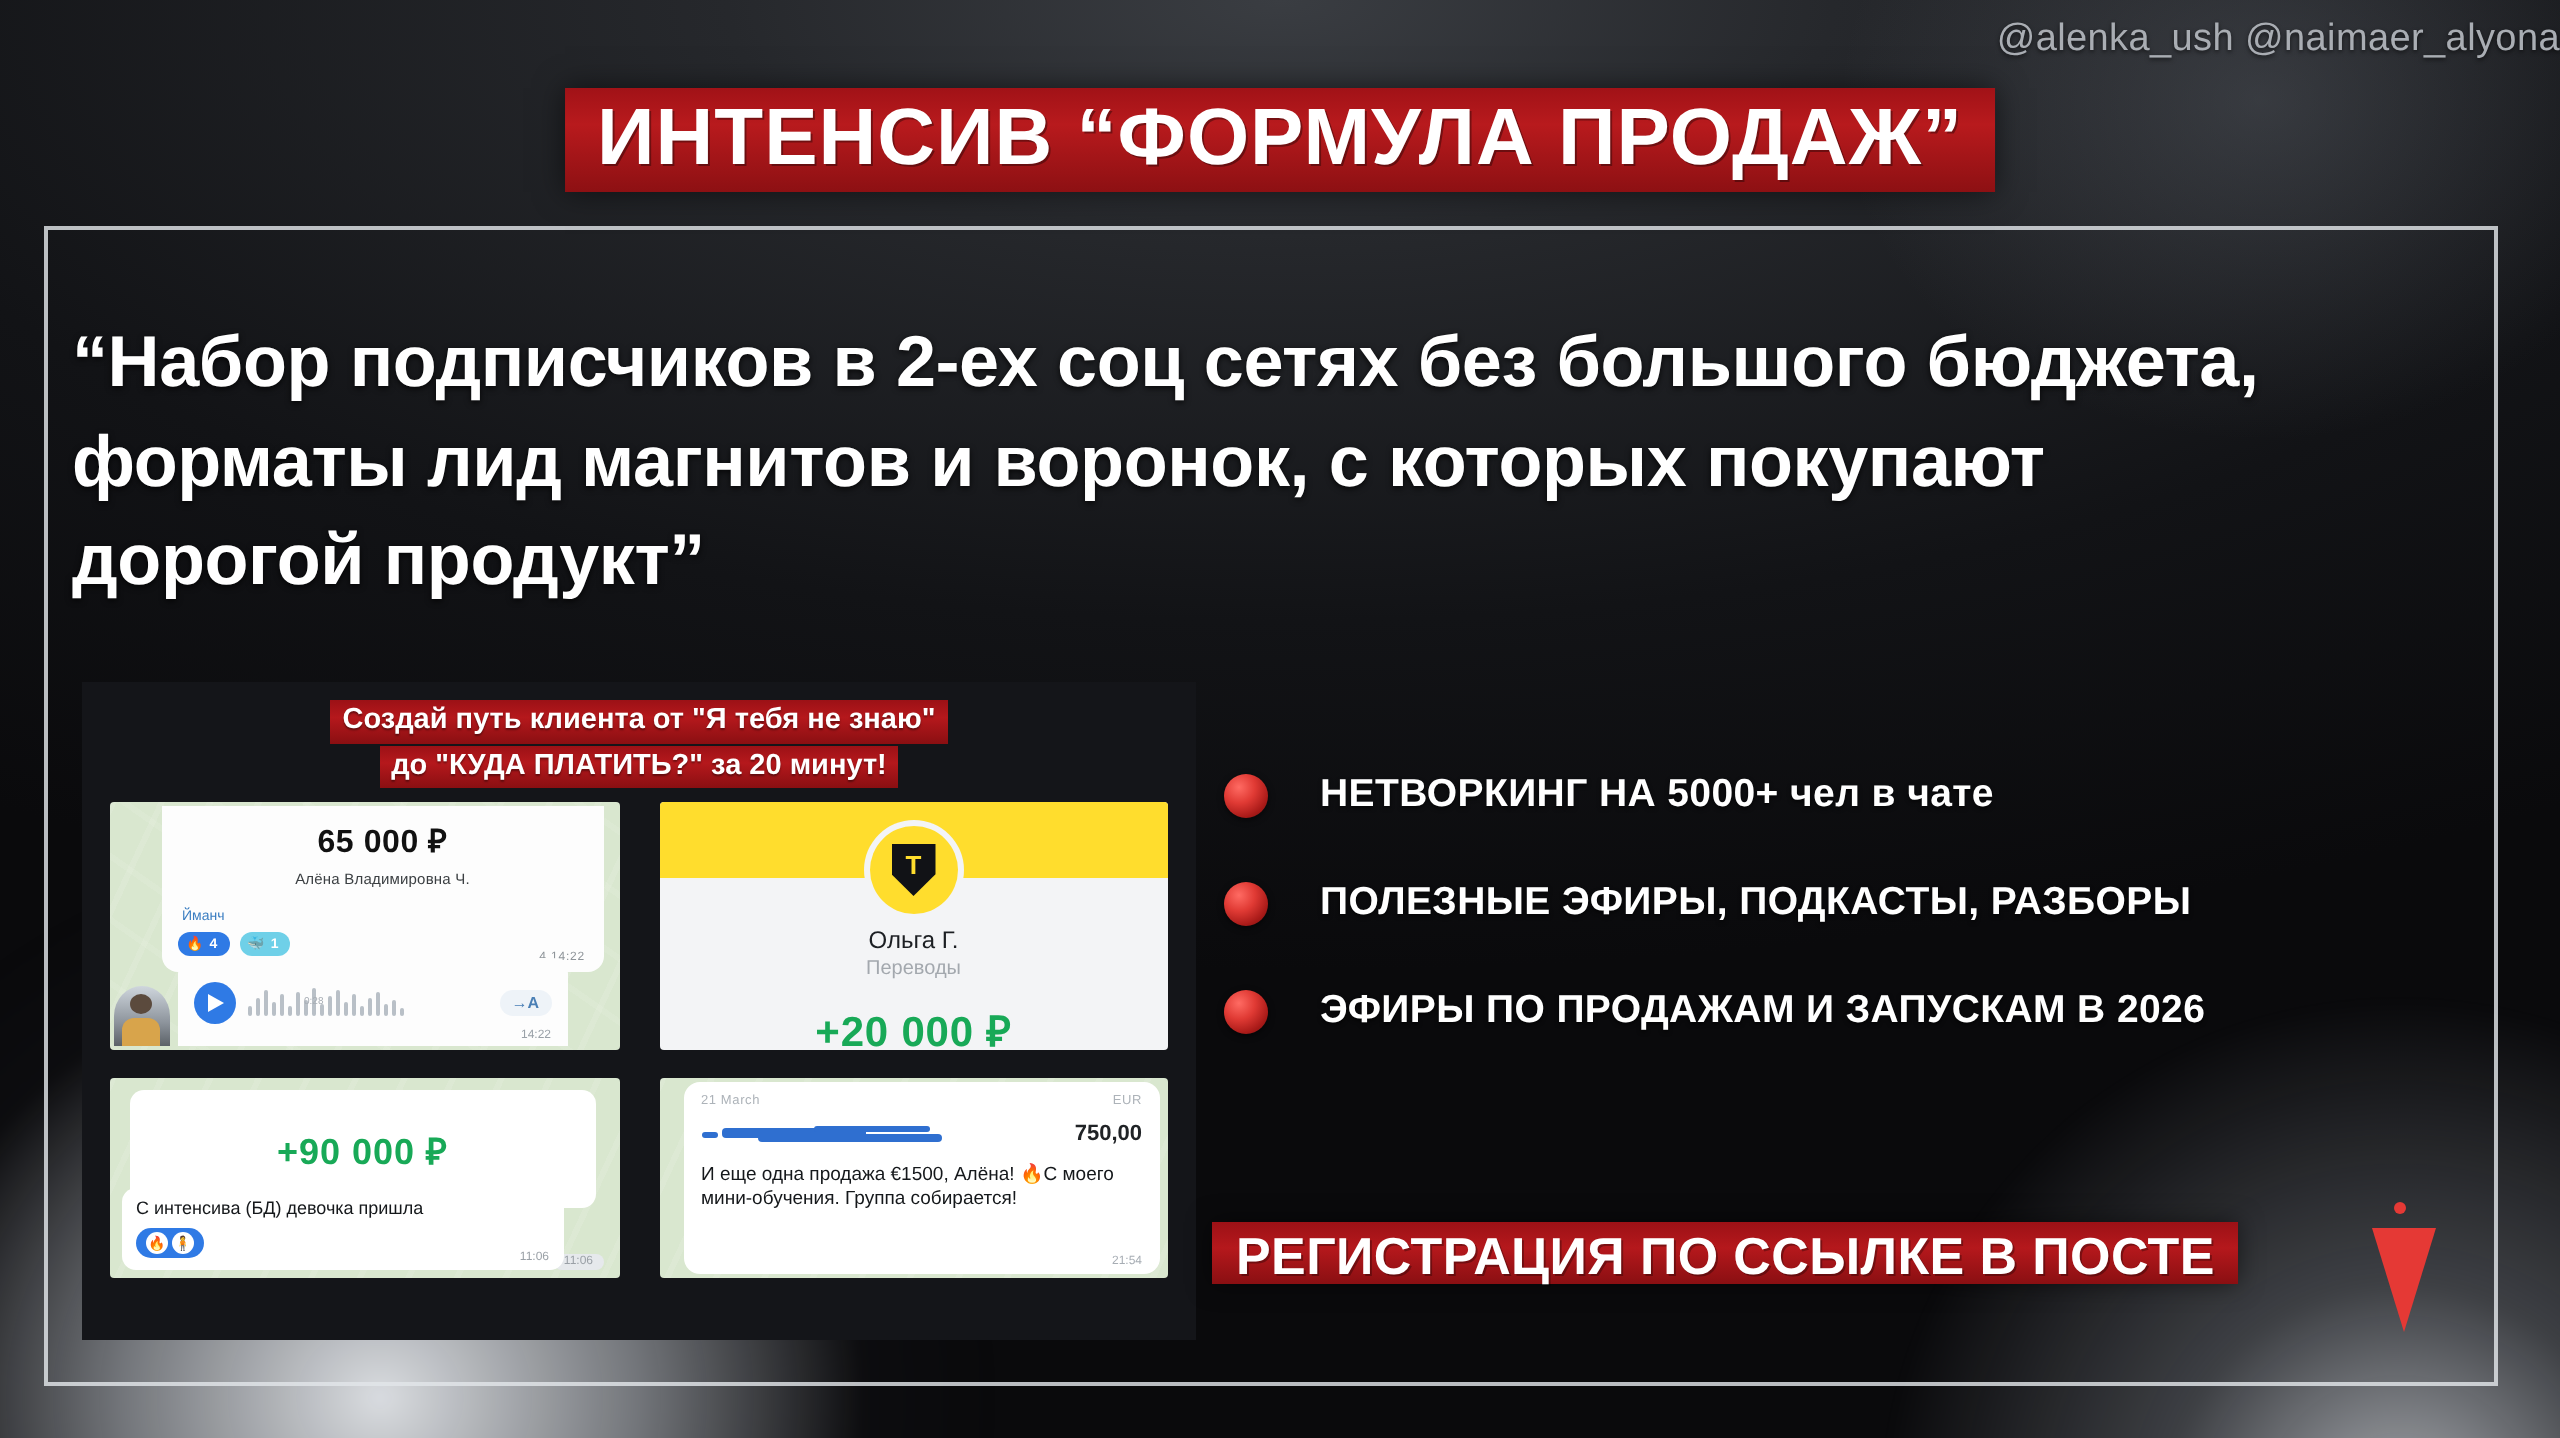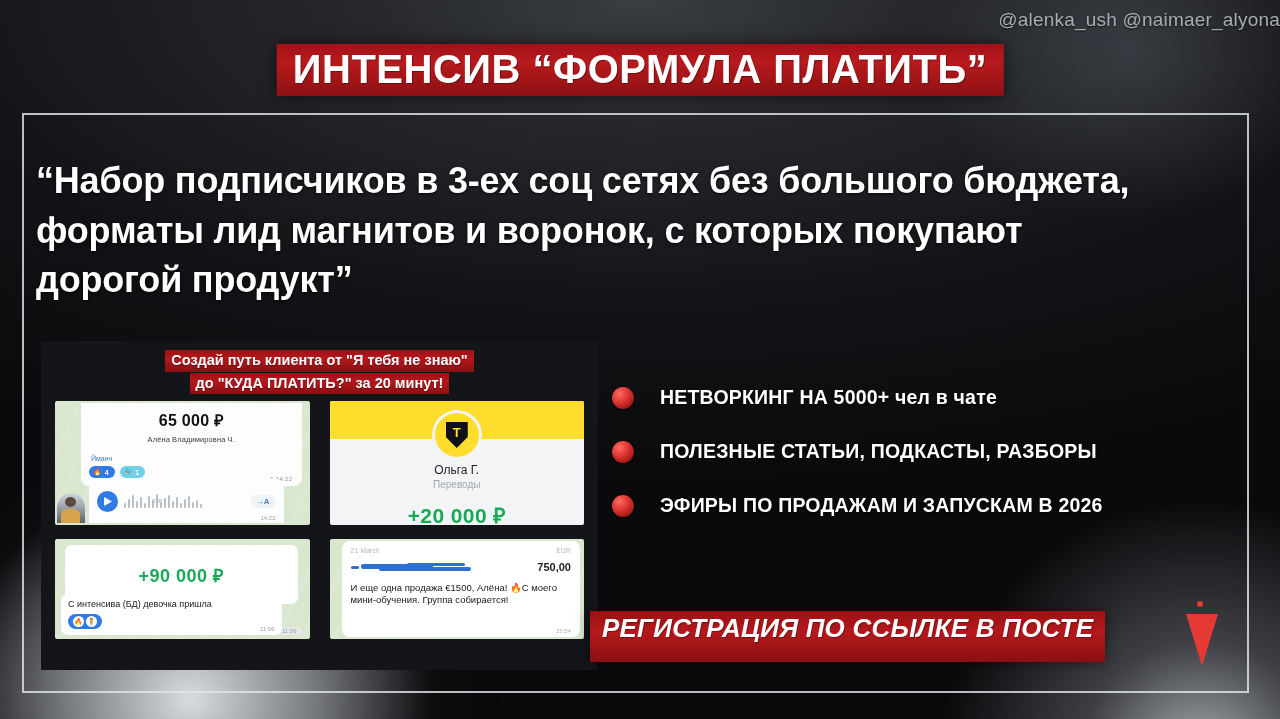--- a/index.html
+++ b/index.html
@@ -356,27 +356,26 @@
     color: #fff;
     font-size: 19.5px;
     font-weight: bold;
     letter-spacing: .2px;
     text-shadow: 0 1px 2px rgba(0,0,0,.7);
   }
 
   
   #cta-banner {
     position: absolute;
-    left: 590px;
+    left: 606px;
     top: 611px;
     background: linear-gradient(180deg, #9c1116 0%, #b5181c 42%, #8a0f12 100%);
-    padding: 4px 12px 20px 12px;
+    padding: 4px 12px 0 12px;
     z-index: 5;
     box-shadow: 0 0 12px rgba(0,0,0,.5);
-    font-style: italic;
   }
   #cta-banner .cta-text {
     color: #fff;
     font-size: 26px;
     font-weight: bold;
     line-height: 1.05;
     white-space: nowrap;
     letter-spacing: .2px;
     text-shadow: 1px 1px 0 rgba(0,0,0,.3);
   }
@@ -407,26 +406,26 @@
 
 <div id="slide">
 
   <div id="glow-top-right"></div>
   <div id="glow-bottom-left"></div>
   <div id="glow-bottom-right"></div>
 
   <div id="handles">@alenka_ush @naimaer_alyona</div>
 
   <div id="title-banner">
-    <div class="title-text">ИНТЕНСИВ “ФОРМУЛА ПЛАТИТЬ”</div>
+    <div class="title-text">ИНТЕНСИВ “ФОРМУЛА ПРОДАЖ”</div>
   </div>
 
   <div id="frame"></div>
 
-  <div id="quote">“Набор подписчиков в 3-ех соц сетях без большого бюджета, форматы лид магнитов и воронок, с которых покупают дорогой продукт”</div>
+  <div id="quote">“Набор подписчиков в 2-ех соц сетях без большого бюджета, форматы лид магнитов и воронок, с которых покупают дорогой продукт”</div>
 
   <div id="collage">
 
     <div class="collage-caption">
       <div class="cap-line">Создай путь клиента от "Я тебя не знаю"</div><br>
       <div class="cap-line">до "КУДА ПЛАТИТЬ?" за 20 минут!</div>
     </div>
 
     <div class="shots">
 
@@ -536,21 +535,21 @@
     </div>
   </div>
 
   <div id="bullets">
     <div class="bullet-row">
       <div class="bullet-dot"></div>
       <div class="bullet-text">НЕТВОРКИНГ НА 5000+ чел в чате</div>
     </div>
     <div class="bullet-row">
       <div class="bullet-dot"></div>
-      <div class="bullet-text">ПОЛЕЗНЫЕ СТАТЬИ, ПОДКАСТЫ, РАЗБОРЫ</div>
+      <div class="bullet-text">ПОЛЕЗНЫЕ ЭФИРЫ, ПОДКАСТЫ, РАЗБОРЫ</div>
     </div>
     <div class="bullet-row">
       <div class="bullet-dot"></div>
       <div class="bullet-text">ЭФИРЫ ПО ПРОДАЖАМ И ЗАПУСКАМ В 2026</div>
     </div>
   </div>
 
   <div id="cta-banner">
     <div class="cta-text">РЕГИСТРАЦИЯ ПО ССЫЛКЕ В ПОСТЕ</div>
   </div>

